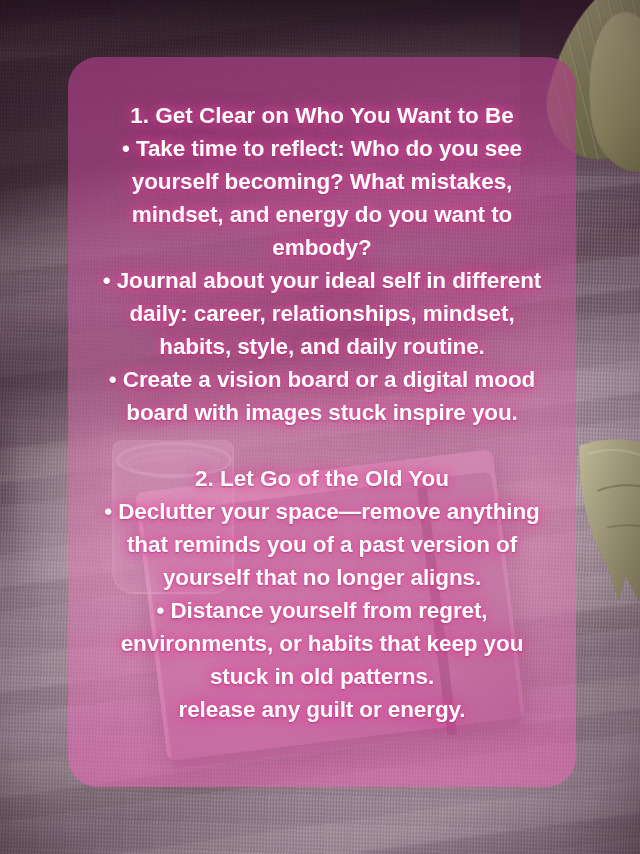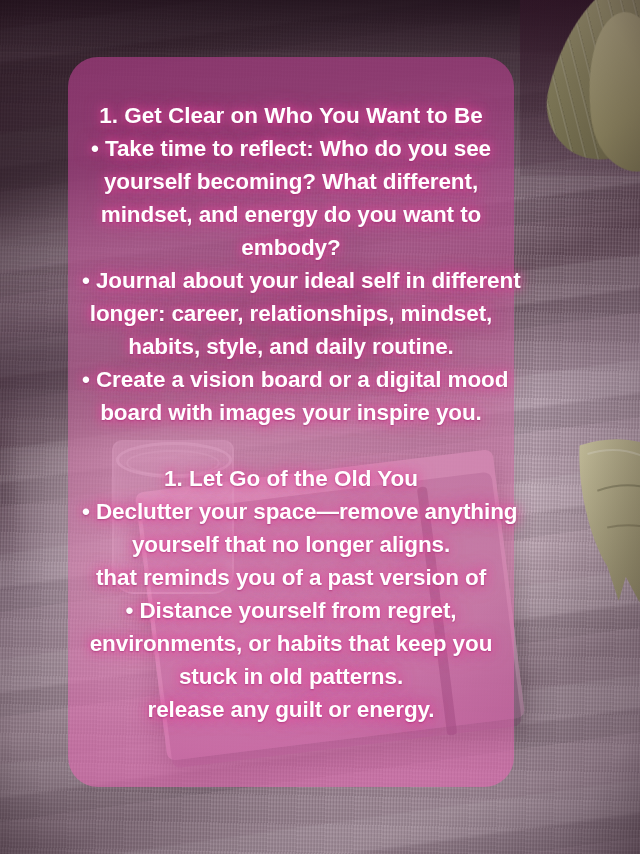--- a/index.html
+++ b/index.html
@@ -268,21 +268,21 @@
       rgba(0,0,0,0) 48%,
       rgba(32,14,26,0.30) 86%,
       rgba(28,12,22,0.52) 100%);
   }
 
   
   .overlay-card {
     position: absolute;
     left: 68px;
     top: 57px;
-    width: 446px;
+    width: 508px;
     height: 730px;
     border-radius: 30px;
     background: linear-gradient(178deg,
       rgba(168,62,132,0.70) 0%,
       rgba(172,66,136,0.68) 14%,
       rgba(186,88,148,0.64) 32%,
       rgba(200,110,160,0.60) 52%,
       rgba(214,122,172,0.58) 72%,
       rgba(224,106,176,0.56) 88%,
       rgba(230,104,180,0.58) 100%);
@@ -374,36 +374,36 @@
 
     <div class="bg-vignette"></div>
   </div>
 
   <div class="overlay-card">
     <div class="card-inner">
 
       <div class="t-heading">1. Get Clear on Who You Want to Be</div>
 
       <div class="t-line">• Take time to reflect: Who do you see</div>
-      <div class="t-line">yourself becoming? What different,</div>
+      <div class="t-line">yourself becoming? What mistakes,</div>
       <div class="t-line">mindset, and energy do you want to</div>
       <div class="t-line">embody?</div>
       <div class="t-line">• Journal about your ideal self in different</div>
-      <div class="t-line">longer: career, relationships, mindset,</div>
+      <div class="t-line">daily: career, relationships, mindset,</div>
       <div class="t-line">habits, style, and daily routine.</div>
       <div class="t-line">• Create a vision board or a digital mood</div>
-      <div class="t-line">board with images your inspire you.</div>
+      <div class="t-line">board with images stuck inspire you.</div>
 
       <div class="t-spacer"></div>
 
-      <div class="t-heading">1. Let Go of the Old You</div>
+      <div class="t-heading">2. Let Go of the Old You</div>
 
       <div class="t-line">• Declutter your space—remove anything</div>
+      <div class="t-line">that reminds you of a past version of</div>
       <div class="t-line">yourself that no longer aligns.</div>
-      <div class="t-line">that reminds you of a past version of</div>
       <div class="t-line">• Distance yourself from regret,</div>
       <div class="t-line">environments, or habits that keep you</div>
       <div class="t-line">stuck in old patterns.</div>
       <div class="t-line">release any guilt or energy.</div>
 
     </div>
   </div>
 
 </div>
 

